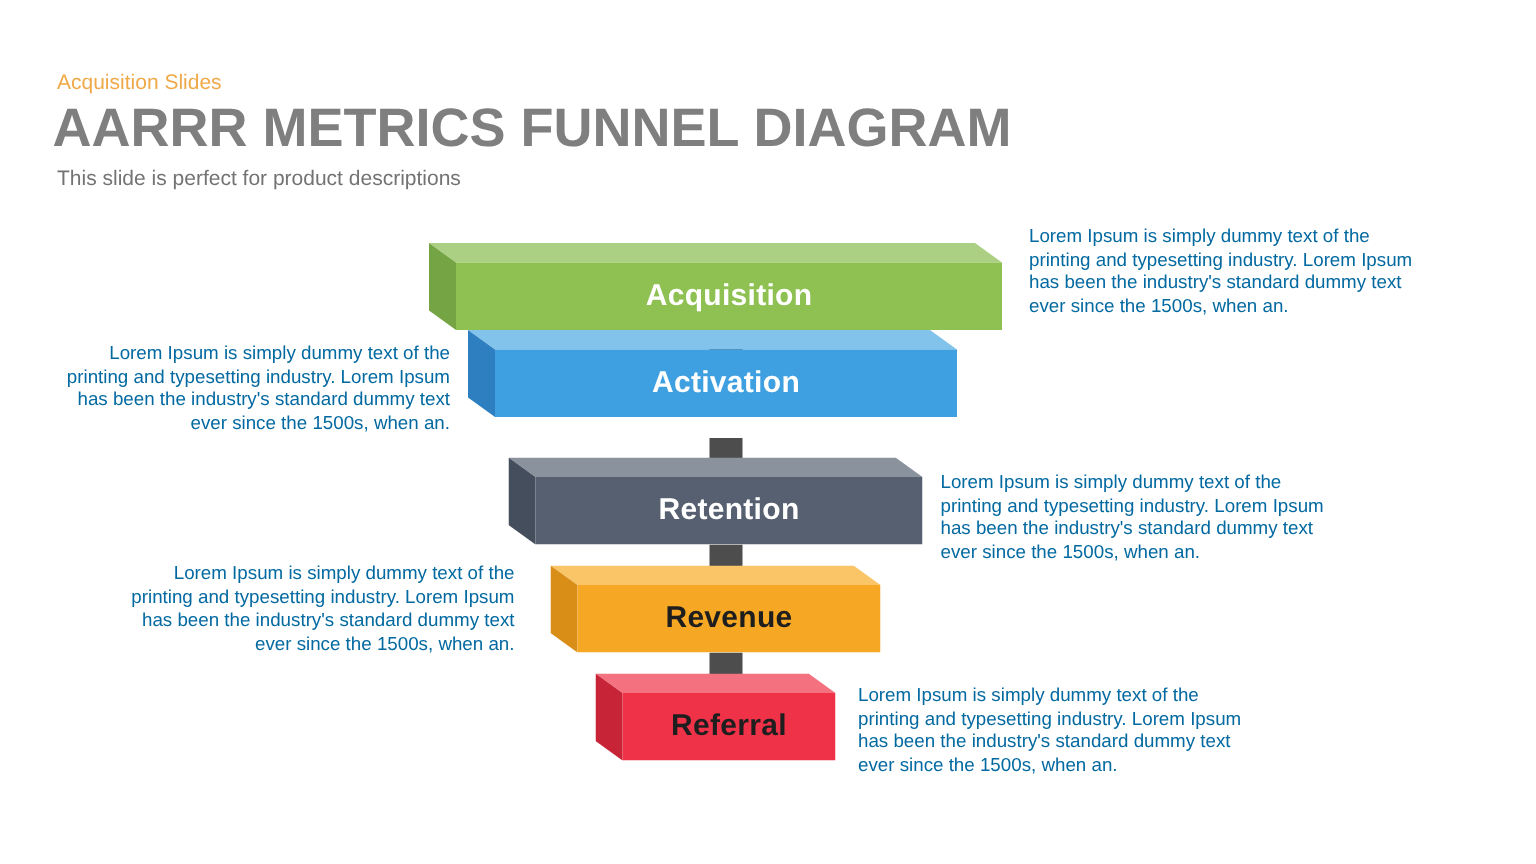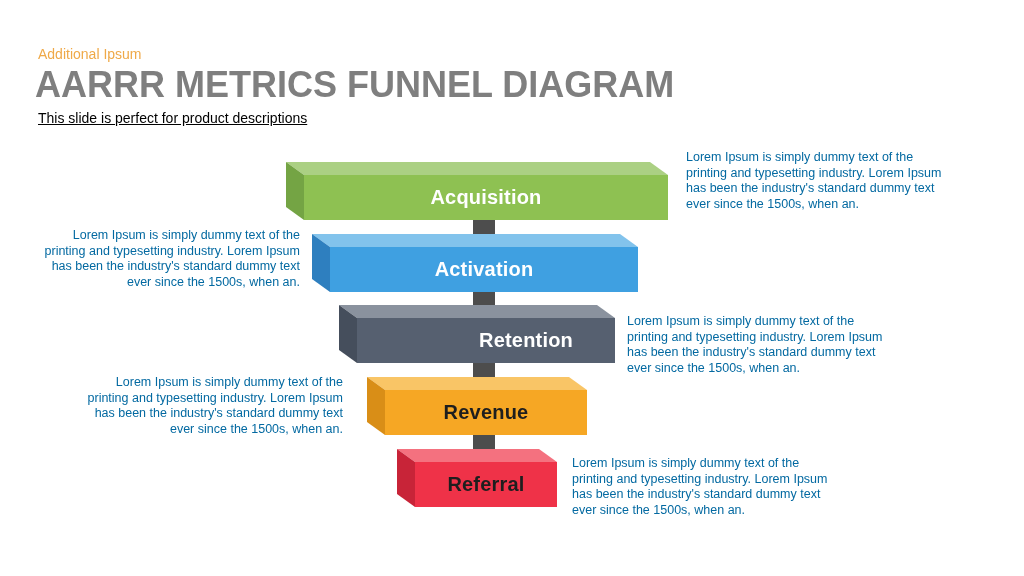--- a/index.html
+++ b/index.html
@@ -3,21 +3,21 @@
 <meta charset="utf-8">
 <style>
   html,body{margin:0;padding:0;background:#ffffff;}
   .slide{
     position:relative;width:1024px;height:576px;background:#ffffff;overflow:hidden;
     font-family:"Liberation Sans",sans-serif;
   }
   .abs{position:absolute;}
   .eyebrow{left:38px;top:46px;font-size:14px;color:#EFA948;}
   .title{left:35px;top:64px;font-size:36px;font-weight:bold;color:#7F7F7F;letter-spacing:0px;white-space:nowrap;}
-  .subtitle{left:38px;top:110px;font-size:14px;color:#000000;text-decoration:underline;}
+  .subtitle{left:38px;top:110px;font-size:14px;color:#737373;}
   .stage{position:absolute;border-radius:25px;}
   .stage svg{display:block;}
   .stage-label{
     position:absolute;left:18px;top:13px;height:45px;
     display:flex;align-items:center;justify-content:center;
     font-size:20px;font-weight:bold;letter-spacing:0.2px;
   }
   .label-light{color:#FFFFFF;}
   .label-dark{color:#1E1E1E;}
   .arrow{position:absolute;width:44px;height:30px;}
@@ -25,57 +25,57 @@
     position:absolute;font-size:12.5px;line-height:15.7px;color:#0369a1;
   }
   .align-right{text-align:right;}
   .align-left{text-align:left;}
 </style>
 </head>
 <body>
 
 <div class="slide">
 
-  <div class="abs eyebrow">Additional Ipsum</div>
+  <div class="abs eyebrow">Acquisition Slides</div>
   <div class="abs title">AARRR METRICS FUNNEL DIAGRAM</div>
   <div class="abs subtitle">This slide is perfect for product descriptions</div>
 
   <div class="stage" style="left:286px;top:162px;width:382px;height:58px;">
     <svg width="382" height="58" viewBox="0 0 382 58">
       <polygon points="0,0 364,0 382,13 18,13" fill="#ABD083"></polygon>
       <polygon points="0,0 18,13 18,58 0,45" fill="#74A444"></polygon>
       <rect x="18" y="13" width="364" height="45" fill="#8EC152"></rect>
     </svg>
     <div class="stage-label label-light" style="width:364px;">Acquisition</div>
   </div>
 
   <svg class="arrow" style="left:462px;top:220px;" viewBox="0 0 44 30">
     <polygon points="11,0 33,0 33,15 44,15 22,30 0,15 11,15" fill="#4D4D4D"></polygon>
   </svg>
 
-  <div class="stage" style="left:312px;top:234px;width:326px;height:58px;">
+  <div class="stage" style="left:312px;top:220px;width:326px;height:58px;">
     <svg width="326" height="58" viewBox="0 0 326 58">
       <polygon points="0,0 308,0 326,13 18,13" fill="#82C3EC"></polygon>
       <polygon points="0,0 18,13 18,58 0,45" fill="#2E7FBF"></polygon>
       <rect x="18" y="13" width="308" height="45" fill="#3FA0E1"></rect>
     </svg>
     <div class="stage-label label-light" style="width:308px;">Activation</div>
   </div>
 
   <svg class="arrow" style="left:462px;top:292px;" viewBox="0 0 44 30">
     <polygon points="11,0 33,0 33,15 44,15 22,30 0,15 11,15" fill="#4D4D4D"></polygon>
   </svg>
 
   <div class="stage" style="left:339px;top:305px;width:276px;height:58px;">
     <svg width="276" height="58" viewBox="0 0 276 58">
       <polygon points="0,0 258,0 276,13 18,13" fill="#8A929E"></polygon>
       <polygon points="0,0 18,13 18,58 0,45" fill="#454E5C"></polygon>
       <rect x="18" y="13" width="258" height="45" fill="#566070"></rect>
     </svg>
-    <div class="stage-label label-light" style="width:258px;padding-left:40px;">Retention</div>
+    <div class="stage-label label-light" style="width:258px;">Retention</div>
   </div>
 
   <svg class="arrow" style="left:462px;top:363px;" viewBox="0 0 44 30">
     <polygon points="11,0 33,0 33,15 44,15 22,30 0,15 11,15" fill="#4D4D4D"></polygon>
   </svg>
 
   <div class="stage" style="left:367px;top:377px;width:220px;height:58px;">
     <svg width="220" height="58" viewBox="0 0 220 58">
       <polygon points="0,0 202,0 220,13 18,13" fill="#F9C566"></polygon>
       <polygon points="0,0 18,13 18,58 0,45" fill="#D98E17"></polygon>

